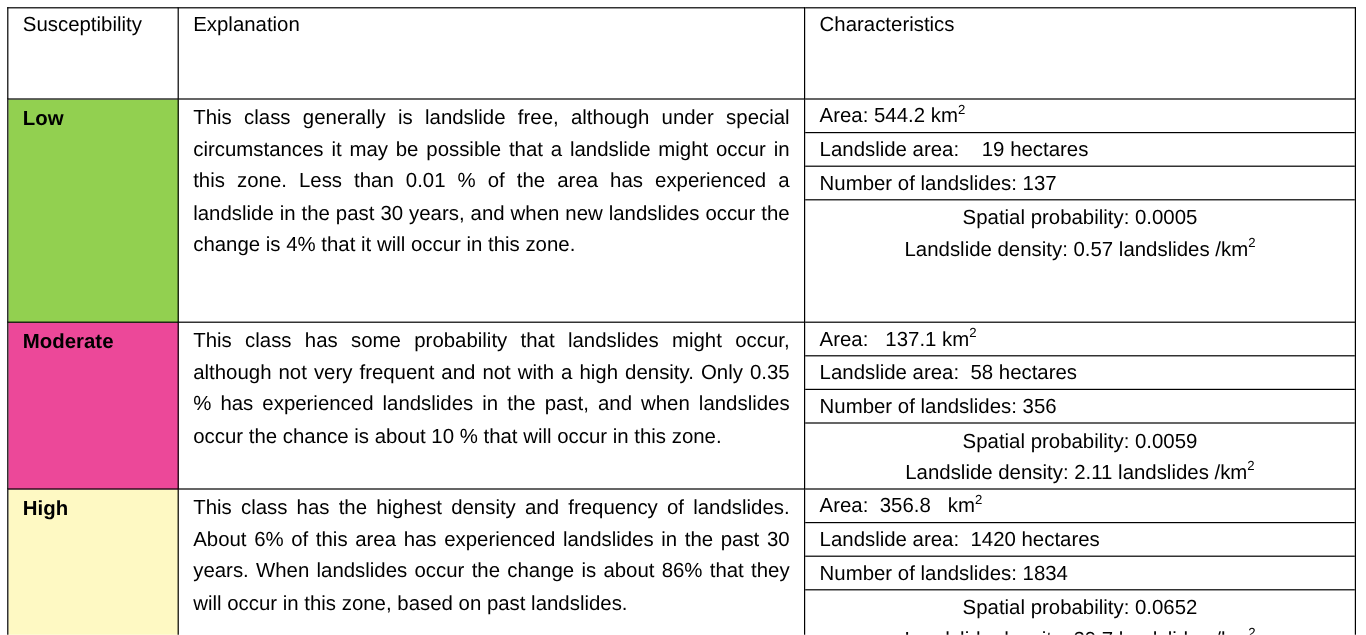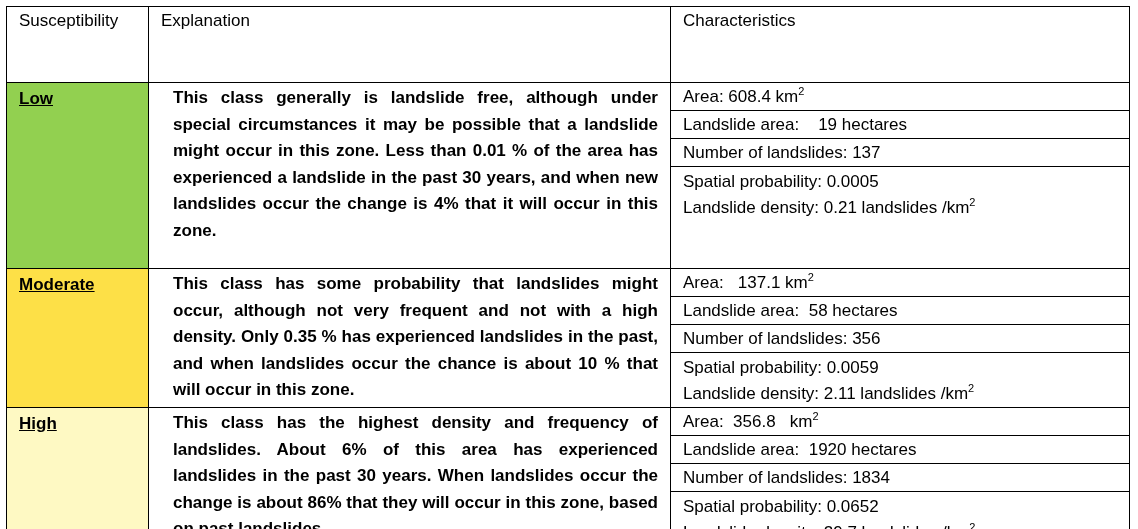--- a/index.html
+++ b/index.html
@@ -1,24 +1,24 @@
 <!DOCTYPE html>
 <html><head>
 <meta charset="utf-8">
 <style>
   html,body{margin:0;padding:0;background:#fff;}
   body{width:1138px;height:529px;position:relative;font-family:"Liberation Sans",sans-serif;color:#000;}
   table{position:absolute;left:6px;top:6px;border-collapse:collapse;table-layout:fixed;width:1123px;}
   td{border:1px solid #000;vertical-align:top;padding:0;font-size:17px;}
   .hdr td{height:55px;padding:4px 12px 16px 12px;}
-  .sus{padding:6px 12px 13px 12px;font-weight:bold;text-decoration:underline;}
-  .exp{padding:2px 12px 0 24px;text-align:justify;line-height:26.6px;font-weight:bold;}
+  .sus{padding:6px 12px 13px 12px;font-weight:bold;}
+  .exp{padding:2px 12px 0 12px;text-align:justify;line-height:26.6px;}
   .char{padding:0;}
   .char div{border-bottom:1px solid #000;padding:2px 12px 0 12px;height:25px;line-height:24px;}
-  .char div.last{border-bottom:none;height:auto;line-height:26px;}
+  .char div.last{border-bottom:none;height:auto;line-height:26px;text-align:center;}
   sup{font-size:11px;vertical-align:7px;line-height:0;}
 </style>
 </head>
 <body>
 
 <table>
   <colgroup>
       <col style="width:142px">
       <col style="width:522px">
       <col style="width:459px">
@@ -26,48 +26,48 @@
   <tbody>
       <tr class="hdr">
     <td>Susceptibility</td>
     <td>Explanation</td>
     <td>Characteristics</td>
   </tr>
   <tr style="height:186px">
     <td class="sus" style="background:#92d050">Low</td>
     <td class="exp">This class generally is landslide free, although under special circumstances it may be possible that a landslide might occur in this zone. Less than 0.01 % of the area has experienced a landslide in the past 30 years, and when new landslides occur the change is 4% that it will occur in this zone.</td>
     <td class="char">
-      <div><span>Area:   608.4 km</span><sup>2</sup></div>
+      <div><span>Area:   544.2 km</span><sup>2</sup></div>
       <div style="white-space:pre">Landslide area:    19 hectares</div>
       <div>Number of landslides: 137</div>
       <div class="last">
         <span>Spatial probability: 0.0005</span><br>
-        <span>Landslide density: 0.21 landslides /km</span><sup>2</sup>
+        <span>Landslide density: 0.57 landslides /km</span><sup>2</sup>
       </div>
     </td>
   </tr>
   <tr style="height:137px">
-    <td class="sus" style="background:#fde047">Moderate</td>
+    <td class="sus" style="background:#ec4899">Moderate</td>
     <td class="exp">This class has some probability that landslides might occur, although not very frequent and not with a high density.  Only 0.35 % has experienced landslides in the past, and when landslides occur the chance is about 10 % that will occur in this zone.</td>
     <td class="char">
       <div><span style="white-space:pre">Area:   137.1 km</span><sup>2</sup></div>
       <div style="white-space:pre">Landslide area:  58 hectares</div>
       <div>Number of landslides: 356</div>
       <div class="last">
         <span>Spatial probability: 0.0059</span><br>
         <span>Landslide density: 2.11 landslides /km</span><sup>2</sup>
       </div>
     </td>
   </tr>
   <tr style="height:137px">
     <td class="sus" style="background:#fef9c3">High</td>
     <td class="exp">This class has the highest density and frequency of landslides. About 6% of this area has experienced landslides in the past 30 years. When landslides occur the change is about 86% that they will occur in this zone, based on past landslides.</td>
     <td class="char">
       <div><span style="white-space:pre">Area:  356.8   km</span><sup>2</sup></div>
-      <div style="white-space:pre">Landslide area:  1920 hectares</div>
+      <div style="white-space:pre">Landslide area:  1420 hectares</div>
       <div>Number of landslides: 1834</div>
       <div class="last">
         <span>Spatial probability: 0.0652</span><br>
         <span>Landslide density: 29.7 landslides /km</span><sup>2</sup>
       </div>
     </td>
   </tr>
 </tbody>
   </table>
 

